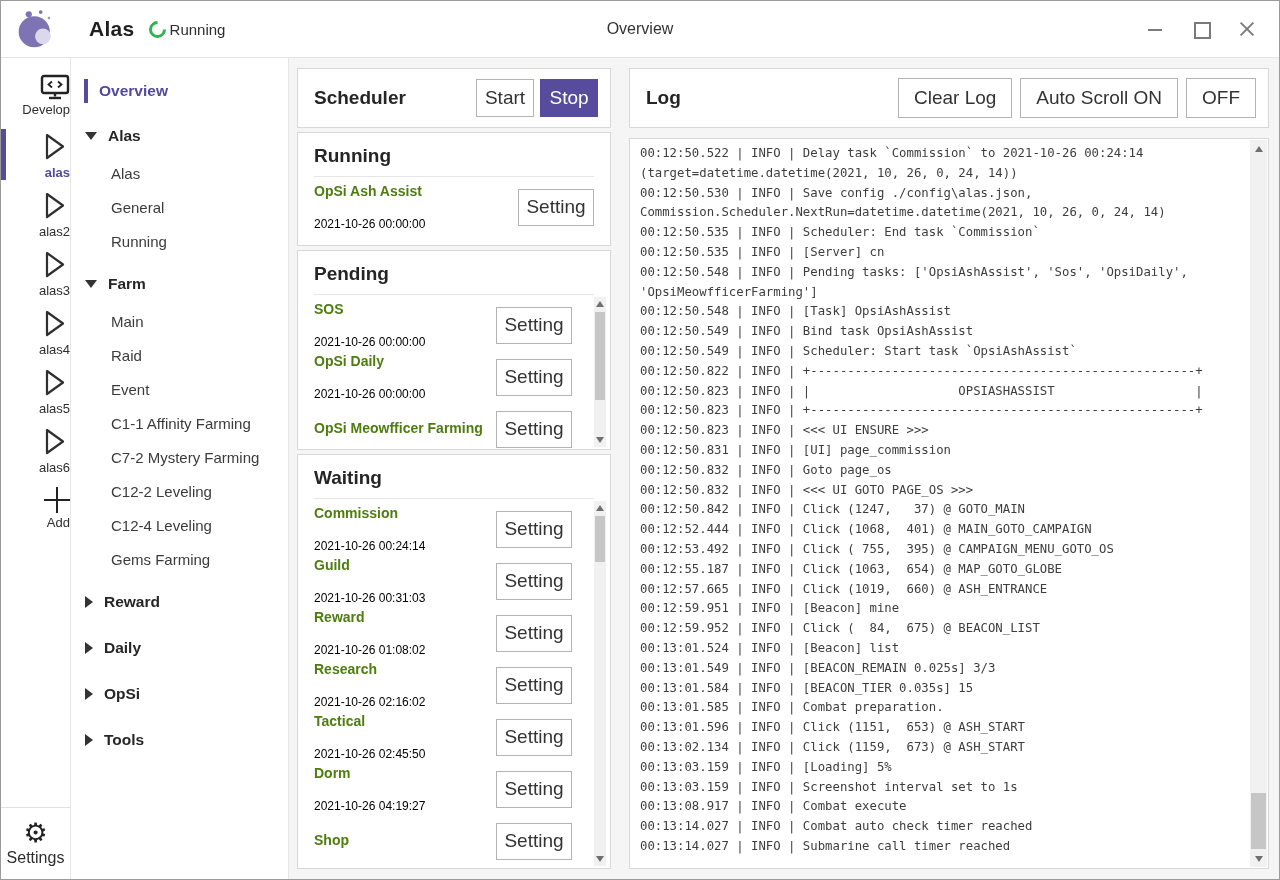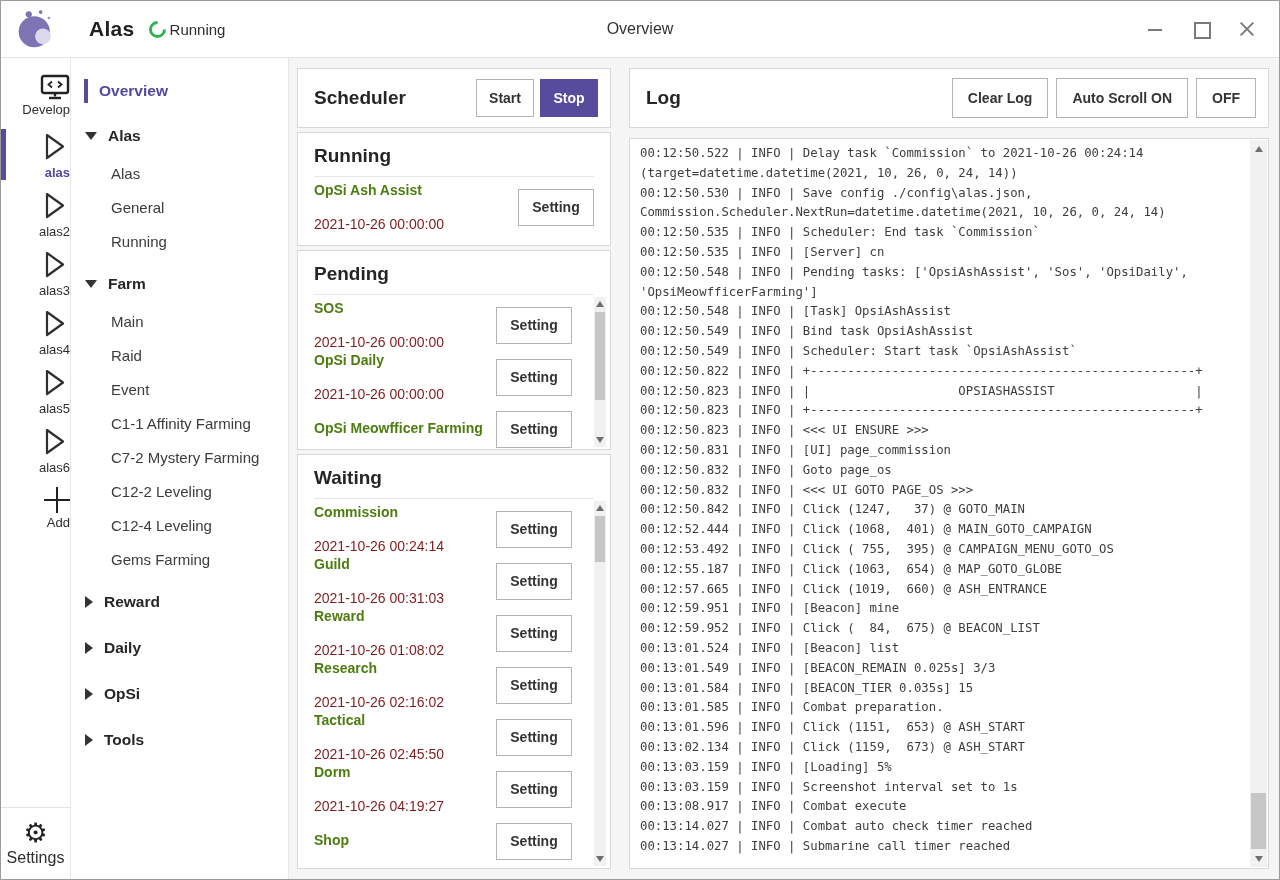--- a/index.html
+++ b/index.html
@@ -43,30 +43,30 @@
   .nav-group { height:40px; margin-top:6px; display:flex; align-items:center; padding-left:14px; gap:11px; cursor:pointer; }
   .nav-group-label { font-size:15.5px; font-weight:700; color:#262626; }
   .tri-down { width:0; height:0; border-left:6px solid transparent; border-right:6px solid transparent; border-top:8px solid #333; }
   .tri-right { width:0; height:0; border-top:6px solid transparent; border-bottom:6px solid transparent; border-left:8px solid #333; }
   .nav-child { height:34px; display:flex; align-items:center; padding-left:40px; font-size:15px; color:#3b3b3b; cursor:pointer; }
   
   .mid { width:330px; flex:0 0 330px; background:#f5f5f6; padding:10px 8px; display:flex; flex-direction:column; gap:4px; min-height:0; }
   .card { background:#fff; border:1px solid #d8d8d8; }
   .card-row { height:60px; display:flex; align-items:center; padding:0 12px 0 16px; }
   .panel-title { font-size:19px; font-weight:700; color:#252525; }
-  .btn { background:#fff; border:1px solid #b3b3b3; font-family:inherit; font-size:14px; color:#333; cursor:pointer;font-weight:bold; }
+  .btn { background:#fff; border:1px solid #b3b3b3; font-family:inherit; font-size:19px; color:#333; cursor:pointer; }
   .btn-start { width:58px; height:38px; margin-left:auto; }
   .btn-stop  { width:58px; height:38px; margin-left:6px; background:#564b9d; border-color:#564b9d; color:#fff; }
   .card-head { padding:12px 16px 9px; }
   .card-divider { border-top:1px solid #e6e6e6; margin:0 16px; }
   .task-list { padding:4px 16px 0; position:relative; overflow:hidden; }
   .task-item { min-height:52px; display:flex; align-items:center; }
   .task-info { flex:1; padding-right:6px; }
   .task-name { font-size:14px; font-weight:700; color:#4d7c0f; line-height:1.25; }
-  .task-time { font-size:14px; color:#7f1d1d; margin-top:16px; }
+  .task-time { font-size:12px; color:#000000; margin-top:16px; }
   .setting-btn { width:76px; height:37px; flex:0 0 auto; }
   .has-scroll .setting-btn { margin-right:22px; }
   .card-running { height:114px; }
   .card-pending { height:200px; display:flex; flex-direction:column; }
   .card-waiting { flex:1; min-height:0; display:flex; flex-direction:column; }
   .card-pending .task-list, .card-waiting .task-list { flex:1; min-height:0; }
   
   .sb { position:absolute; background:#f1f1f1; }
   .sb-list { top:2px; right:4px; bottom:2px; width:12px; }
   .sb-arrow { position:absolute; left:0; right:0; height:14px; display:flex; align-items:center; justify-content:center; cursor:pointer; }

